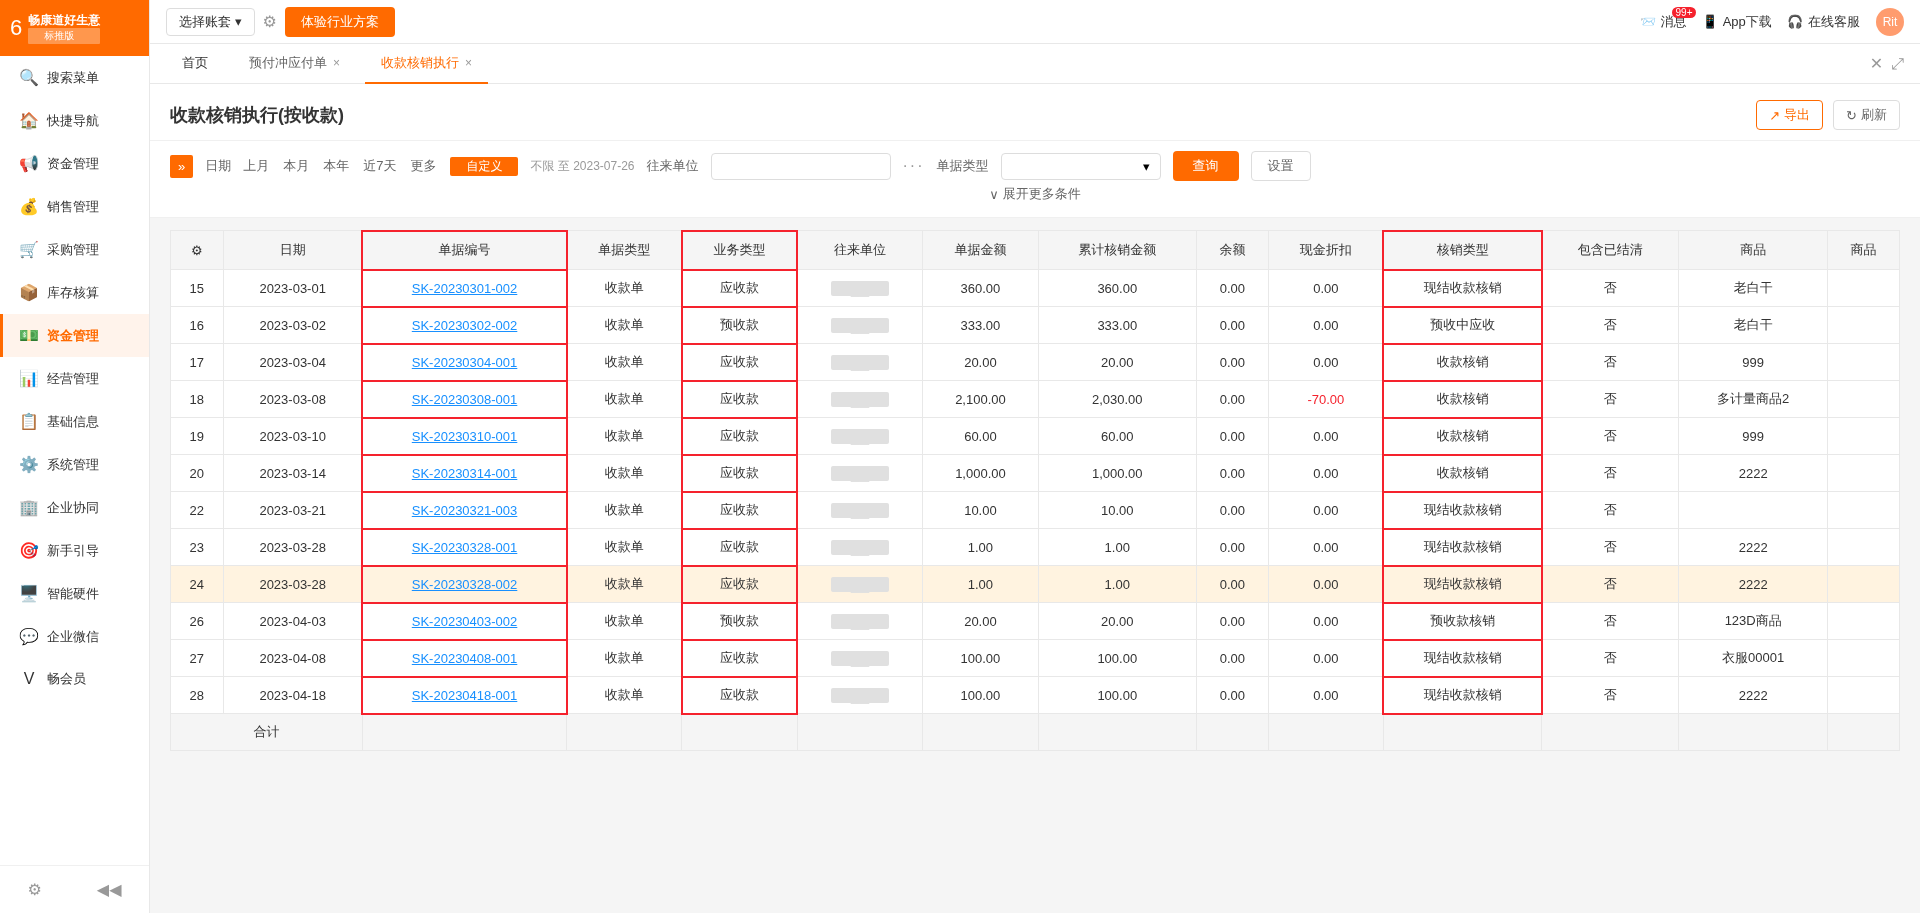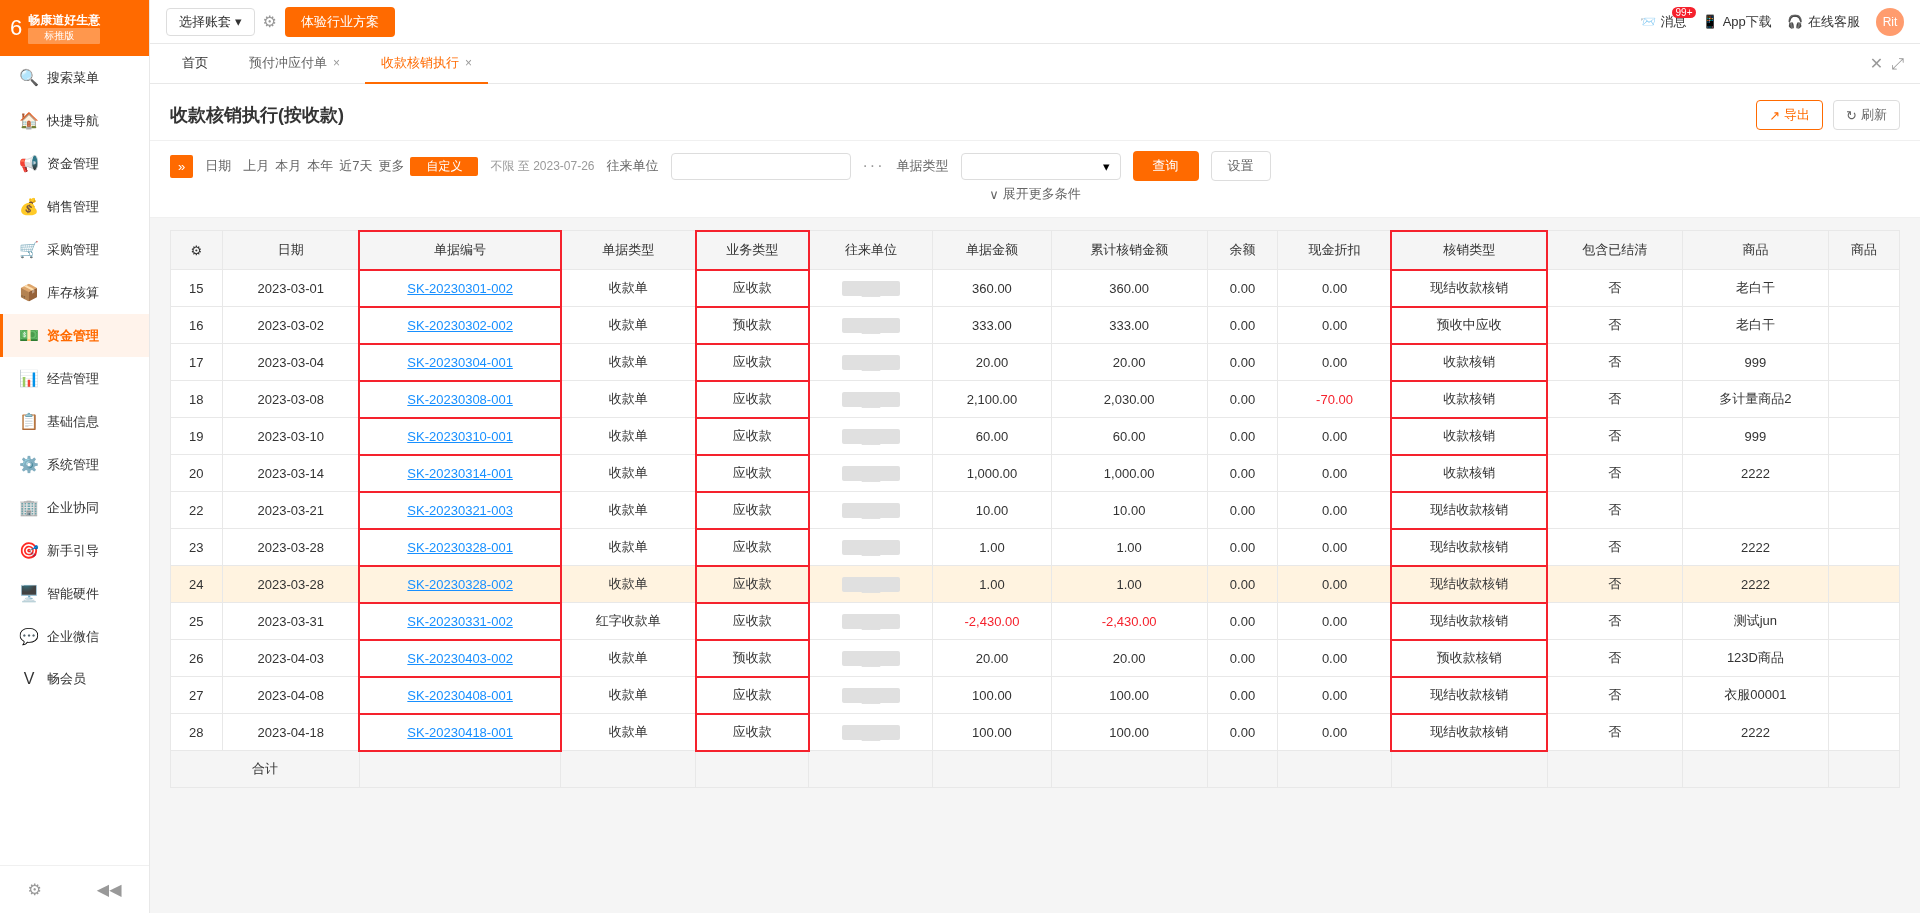--- a/index.html
+++ b/index.html
@@ -51,21 +51,21 @@
     .page-title { font-size: 18px; font-weight: bold; color: #333; }
     .page-header-actions { display: flex; align-items: center; gap: 10px; }
     .btn-export { display: flex; align-items: center; gap: 4px; border: 1px solid #ff6a00; color: #ff6a00; padding: 5px 12px; border-radius: 4px; cursor: pointer; background: #fff; font-size: 13px; }
     .btn-refresh { display: flex; align-items: center; gap: 4px; border: 1px solid #ddd; color: #666; padding: 5px 12px; border-radius: 4px; cursor: pointer; background: #fff; font-size: 13px; }
 
     
     .filter-area { background: #fff; padding: 10px 20px; border-bottom: 1px solid #f0f0f0; }
     .filter-row { display: flex; align-items: center; gap: 12px; flex-wrap: wrap; }
     .filter-toggle { background: #ff6a00; color: #fff; padding: 4px 8px; border-radius: 2px; cursor: pointer; font-size: 13px; }
     .filter-label { color: #666; font-size: 13px; }
-    .filter-date-links { display: flex; gap: 6px; align-items: center; }
+    .filter-date-links { display: flex; gap: 14px; align-items: center; }
     .filter-date-link { color: #666; cursor: pointer; font-size: 13px; }
     .filter-date-custom { background: #ff6a00; color: #fff; padding: 1px 16px; border-radius: 2px; font-size: 12px; cursor: pointer; }
     .filter-date-range { color: #999; font-size: 12px; }
     .filter-input { border: 1px solid #ddd; padding: 5px 10px; border-radius: 4px; width: 200px; font-size: 13px; color: #333; }
     .filter-dots { color: #999; font-size: 16px; letter-spacing: 2px; }
     .filter-select { border: 1px solid #ddd; padding: 5px 10px; border-radius: 4px; width: 160px; font-size: 13px; display: flex; align-items: center; justify-content: space-between; cursor: pointer; }
     .btn-query { background: #ff6a00; color: #fff; border: none; padding: 6px 20px; border-radius: 4px; cursor: pointer; font-size: 13px; }
     .btn-settings { border: 1px solid #ddd; color: #666; padding: 5px 16px; border-radius: 4px; cursor: pointer; background: #fff; font-size: 13px; }
     .filter-expand { display: flex; align-items: center; justify-content: center; gap: 4px; color: #666; cursor: pointer; font-size: 13px; padding: 4px 0; }
 
@@ -417,36 +417,20 @@
     <td class="">1.00</td>
     <td class="">1.00</td>
     <td>0.00</td>
     <td class="">0.00</td>
     <td style="outline: 2px solid #f5222d; outline-offset: -1px;">现结收款核销</td>
     <td>否</td>
     <td>2222</td>
     <td></td>
   </tr>
             <tr>
-    <td>25</td>
-    <td>2023-03-31</td>
-    <td style="outline: 2px solid #f5222d; outline-offset: -1px;"><a class="link">SK-20230331-002</a></td>
-    <td>红字收款单</td>
-    <td style="outline: 2px solid #f5222d; outline-offset: -1px;">应收款</td>
-    <td><span style="background:#e0e0e0; color:#e0e0e0; border-radius:2px; padding:0 20px;">██</span></td>
-    <td class="negative">-2,430.00</td>
-    <td class="negative">-2,430.00</td>
-    <td>0.00</td>
-    <td class="">0.00</td>
-    <td style="outline: 2px solid #f5222d; outline-offset: -1px;">现结收款核销</td>
-    <td>否</td>
-    <td>测试jun</td>
-    <td></td>
-  </tr>
-            <tr>
     <td>26</td>
     <td>2023-04-03</td>
     <td style="outline: 2px solid #f5222d; outline-offset: -1px;"><a class="link">SK-20230403-002</a></td>
     <td>收款单</td>
     <td style="outline: 2px solid #f5222d; outline-offset: -1px;">预收款</td>
     <td><span style="background:#e0e0e0; color:#e0e0e0; border-radius:2px; padding:0 20px;">██</span></td>
     <td class="">20.00</td>
     <td class="">20.00</td>
     <td>0.00</td>
     <td class="">0.00</td>

